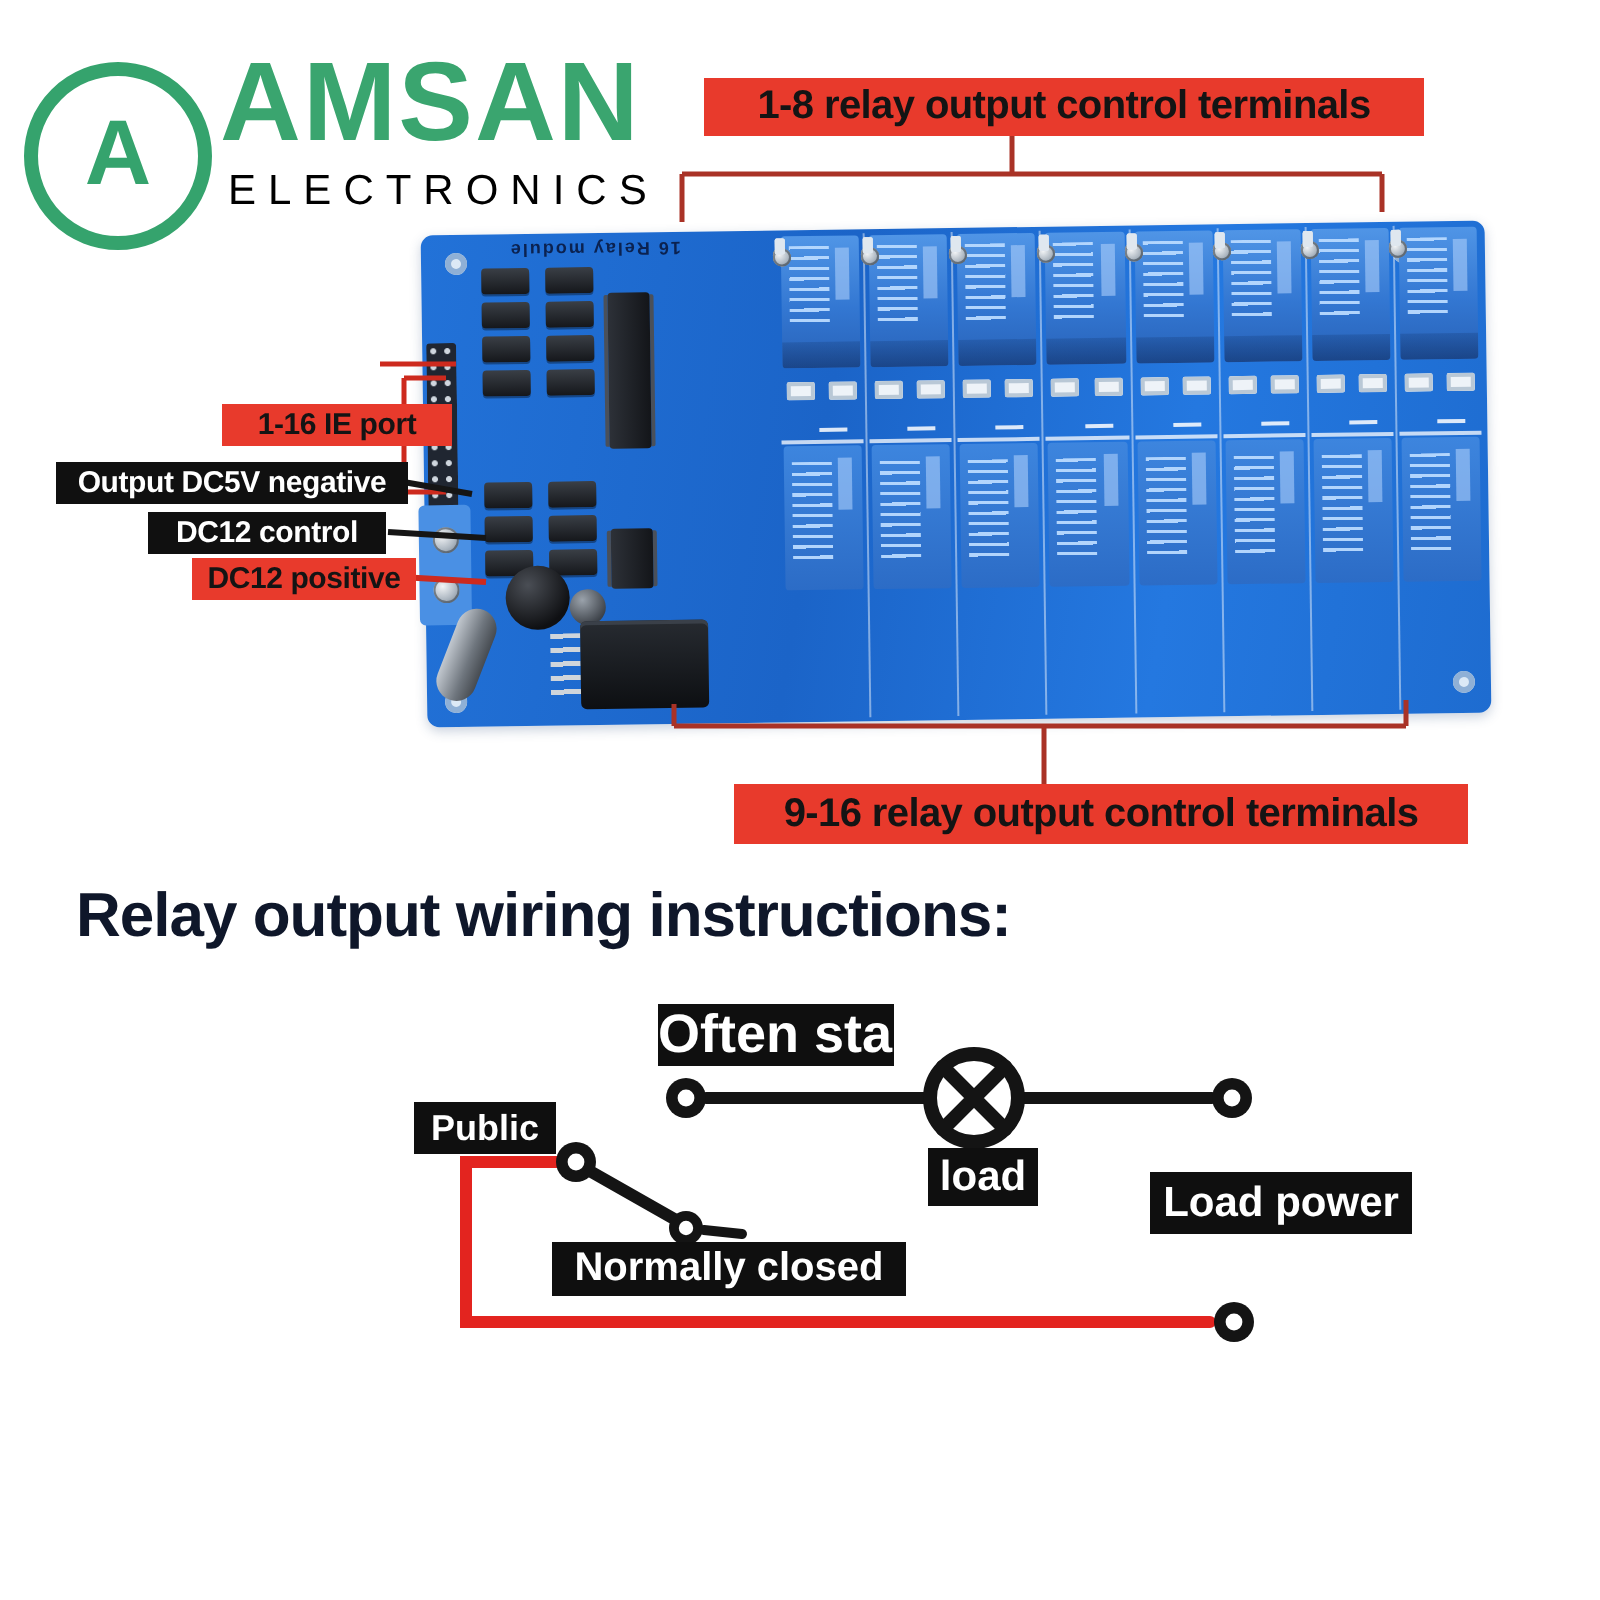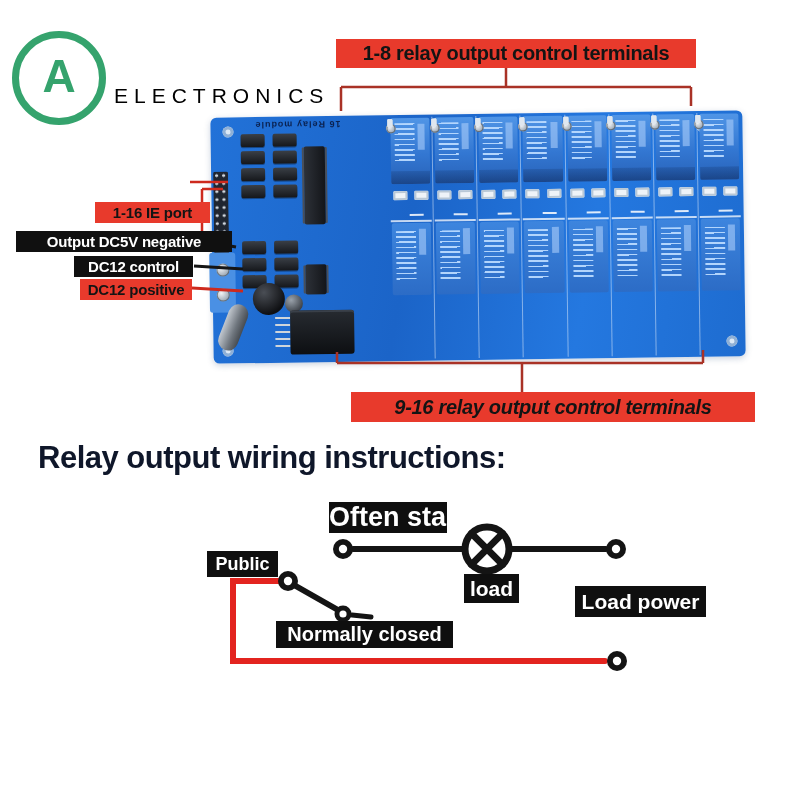--- a/index.html
+++ b/index.html
@@ -12,28 +12,28 @@
   .logo-circle { position:absolute; left:12px; top:31px; width:80px; height:80px;
     border:7px solid #35a36d; border-radius:50%;
     display:flex; align-items:center; justify-content:center; }
   .logo-a { font-size:46px; font-weight:bold; color:#35a36d; transform:translateY(-2px); }
   .brand-name { position:absolute; left:110px; top:18px; font-size:56px; font-weight:bold;
     color:#3aa56f; letter-spacing:1px; }
   .brand-sub { position:absolute; left:114px; top:84px; font-size:21px; color:#000000;
     letter-spacing:6px; font-weight:400; }
   
   .lbl { position:absolute; font-weight:bold; text-align:center; white-space:nowrap; z-index:6; }
-  .lbl-red   { background:#e83a2c; color:#141414; }
+  .lbl-red   { background:#e83a2c; color:#141414;margin-left:16px; }
   .lbl-black { background:#101010; color:#ffffff; }
   .top-callout    { left:336px; top:39px;  width:360px; height:29px; line-height:29px; font-size:20px; letter-spacing:-0.3px; }
-  .bottom-callout { left:351px; top:392px; width:404px; height:30px; line-height:30px; font-size:20px; letter-spacing:-0.3px;font-style:italic; }
+  .bottom-callout { left:351px; top:392px; width:367px; height:30px; line-height:30px; font-size:20px; letter-spacing:-0.3px; }
   .ll { height:21px; line-height:21px; font-size:15px; letter-spacing:-0.2px; }
   .ll0 { left:22px; top:172px; width:168px; }
   .ll1 { left:95px; top:202px; width:115px;  }
-  .ll2 { left:16px; top:231px; width:216px; }
+  .ll2 { left:28px; top:231px; width:176px; }
   .ll3 { left:74px; top:256px; width:119px; }
   .ll4 { left:80px; top:279px; width:112px; }
   
   .wiring-heading { position:absolute; left:38px; top:440px; font-size:31px; font-weight:bold;
     color:#0f172a; letter-spacing:-0.5px; }
   .wl { position:absolute; background:#0f0f0f; color:#fff; font-weight:bold; text-align:center; z-index:6; white-space:nowrap; }
   .wl-often  { left:329px; top:502px; width:118px; height:31px; line-height:31px; font-size:27px; }
   .wl-public { left:207px; top:551px; width:71px;  height:26px; line-height:26px; font-size:18px; }
   .wl-load   { left:464px; top:574px; width:55px;  height:29px; line-height:29px; font-size:21px; }
   .wl-nc     { left:276px; top:621px; width:177px; height:27px; line-height:27px; font-size:20px; }
@@ -106,20 +106,21 @@
   .overlay { position:absolute; left:0; top:0; z-index:5; pointer-events:none; }
 </style>
 </head>
 <body>
 
 <div id="canvas">
 
   <div class="logo-circle">
     <span class="logo-a">A</span>
   </div>
+  <div class="brand-name">AMSAN</div>
   <div class="brand-sub">ELECTRONICS</div>
 
   <div class="board">
     <span class="silk">16 Relay module</span>
     <span class="hole hole-tl"></span>
     <span class="hole hole-tr"></span>
     <span class="hole hole-bl"></span>
     <span class="hole hole-br"></span>
     <span class="pinheader"></span>
     <span class="chips chipsA">

